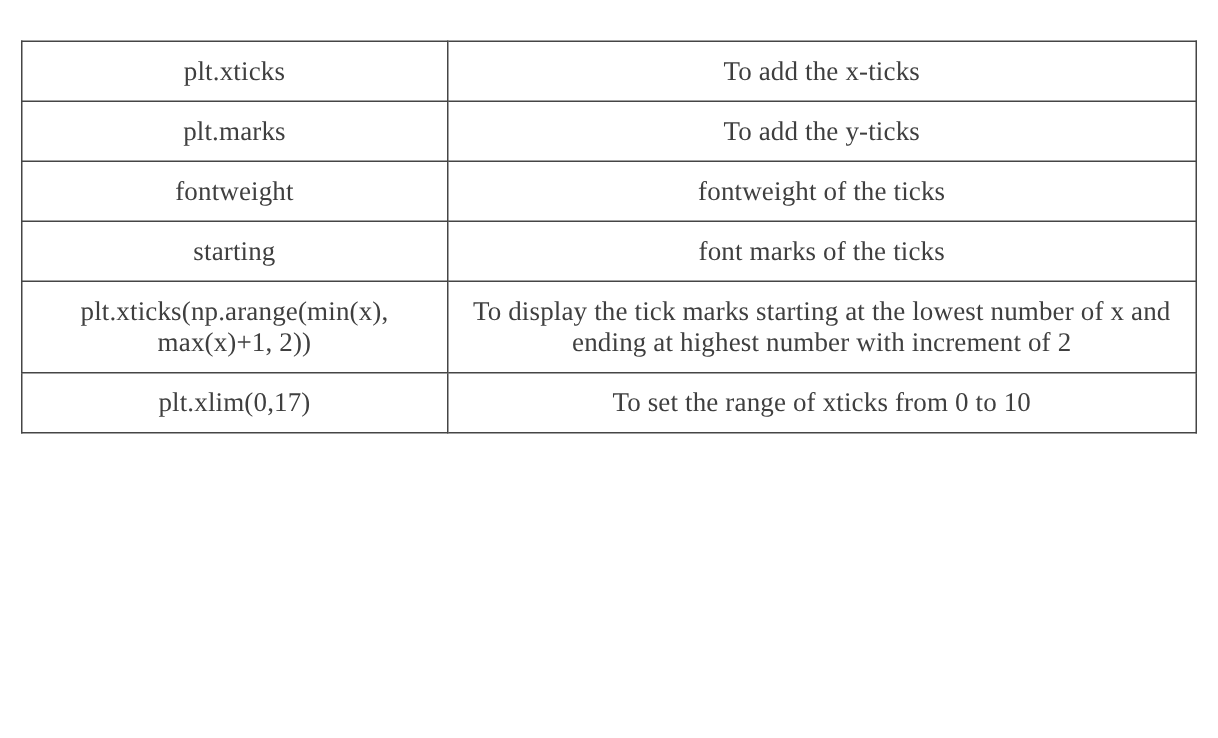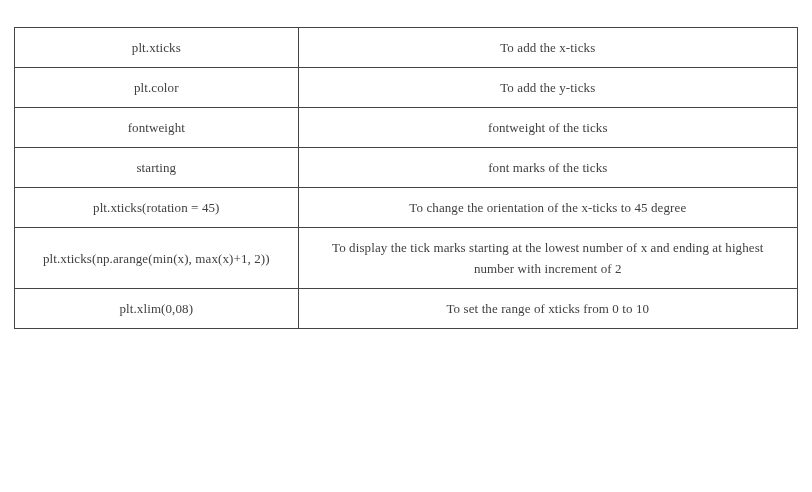--- a/index.html
+++ b/index.html
@@ -23,58 +23,54 @@
     top: 27px;
     width: 784px;
     border-collapse: collapse;
     table-layout: fixed;
     background: #ffffff;
   }
   table.ref-table td {
     border: 1px solid #454545;
     text-align: center;
     vertical-align: middle;
-    font-size: 13px;
+    font-size: 18px;
     line-height: 21px;
     padding: 9px 14px;
     color: #3f3f3f;
     letter-spacing: 0.1px;
   }
   td.col-command { width: 35.2%; }
   td.col-description { width: 64.8%; }
 </style>
 </head>
 <body>
 
 <div class="page">
   <table class="ref-table">
     <tbody>
       <tr>
         <td class="col-command">plt.xticks</td>
         <td class="col-description">To add the x-ticks</td>
       </tr>
       <tr>
-        <td class="col-command">plt.color</td>
+        <td class="col-command">plt.marks</td>
         <td class="col-description">To add the y-ticks</td>
       </tr>
       <tr>
         <td class="col-command">fontweight</td>
         <td class="col-description">fontweight of the ticks</td>
       </tr>
       <tr>
         <td class="col-command">starting</td>
         <td class="col-description">font marks of the ticks</td>
       </tr>
       <tr>
-        <td class="col-command">plt.xticks(rotation = 45)</td>
-        <td class="col-description">To change the orientation of the x-ticks to 45 degree</td>
-      </tr>
-      <tr>
         <td class="col-command">plt.xticks(np.arange(min(x), max(x)+1, 2))</td>
         <td class="col-description">To display the tick marks starting at the lowest number of x and ending at highest number with increment of 2</td>
       </tr>
       <tr>
-        <td class="col-command">plt.xlim(0,08)</td>
+        <td class="col-command">plt.xlim(0,17)</td>
         <td class="col-description">To set the range of xticks from 0 to 10</td>
       </tr>
     </tbody>
   </table>
 </div>
 
 </body></html>

